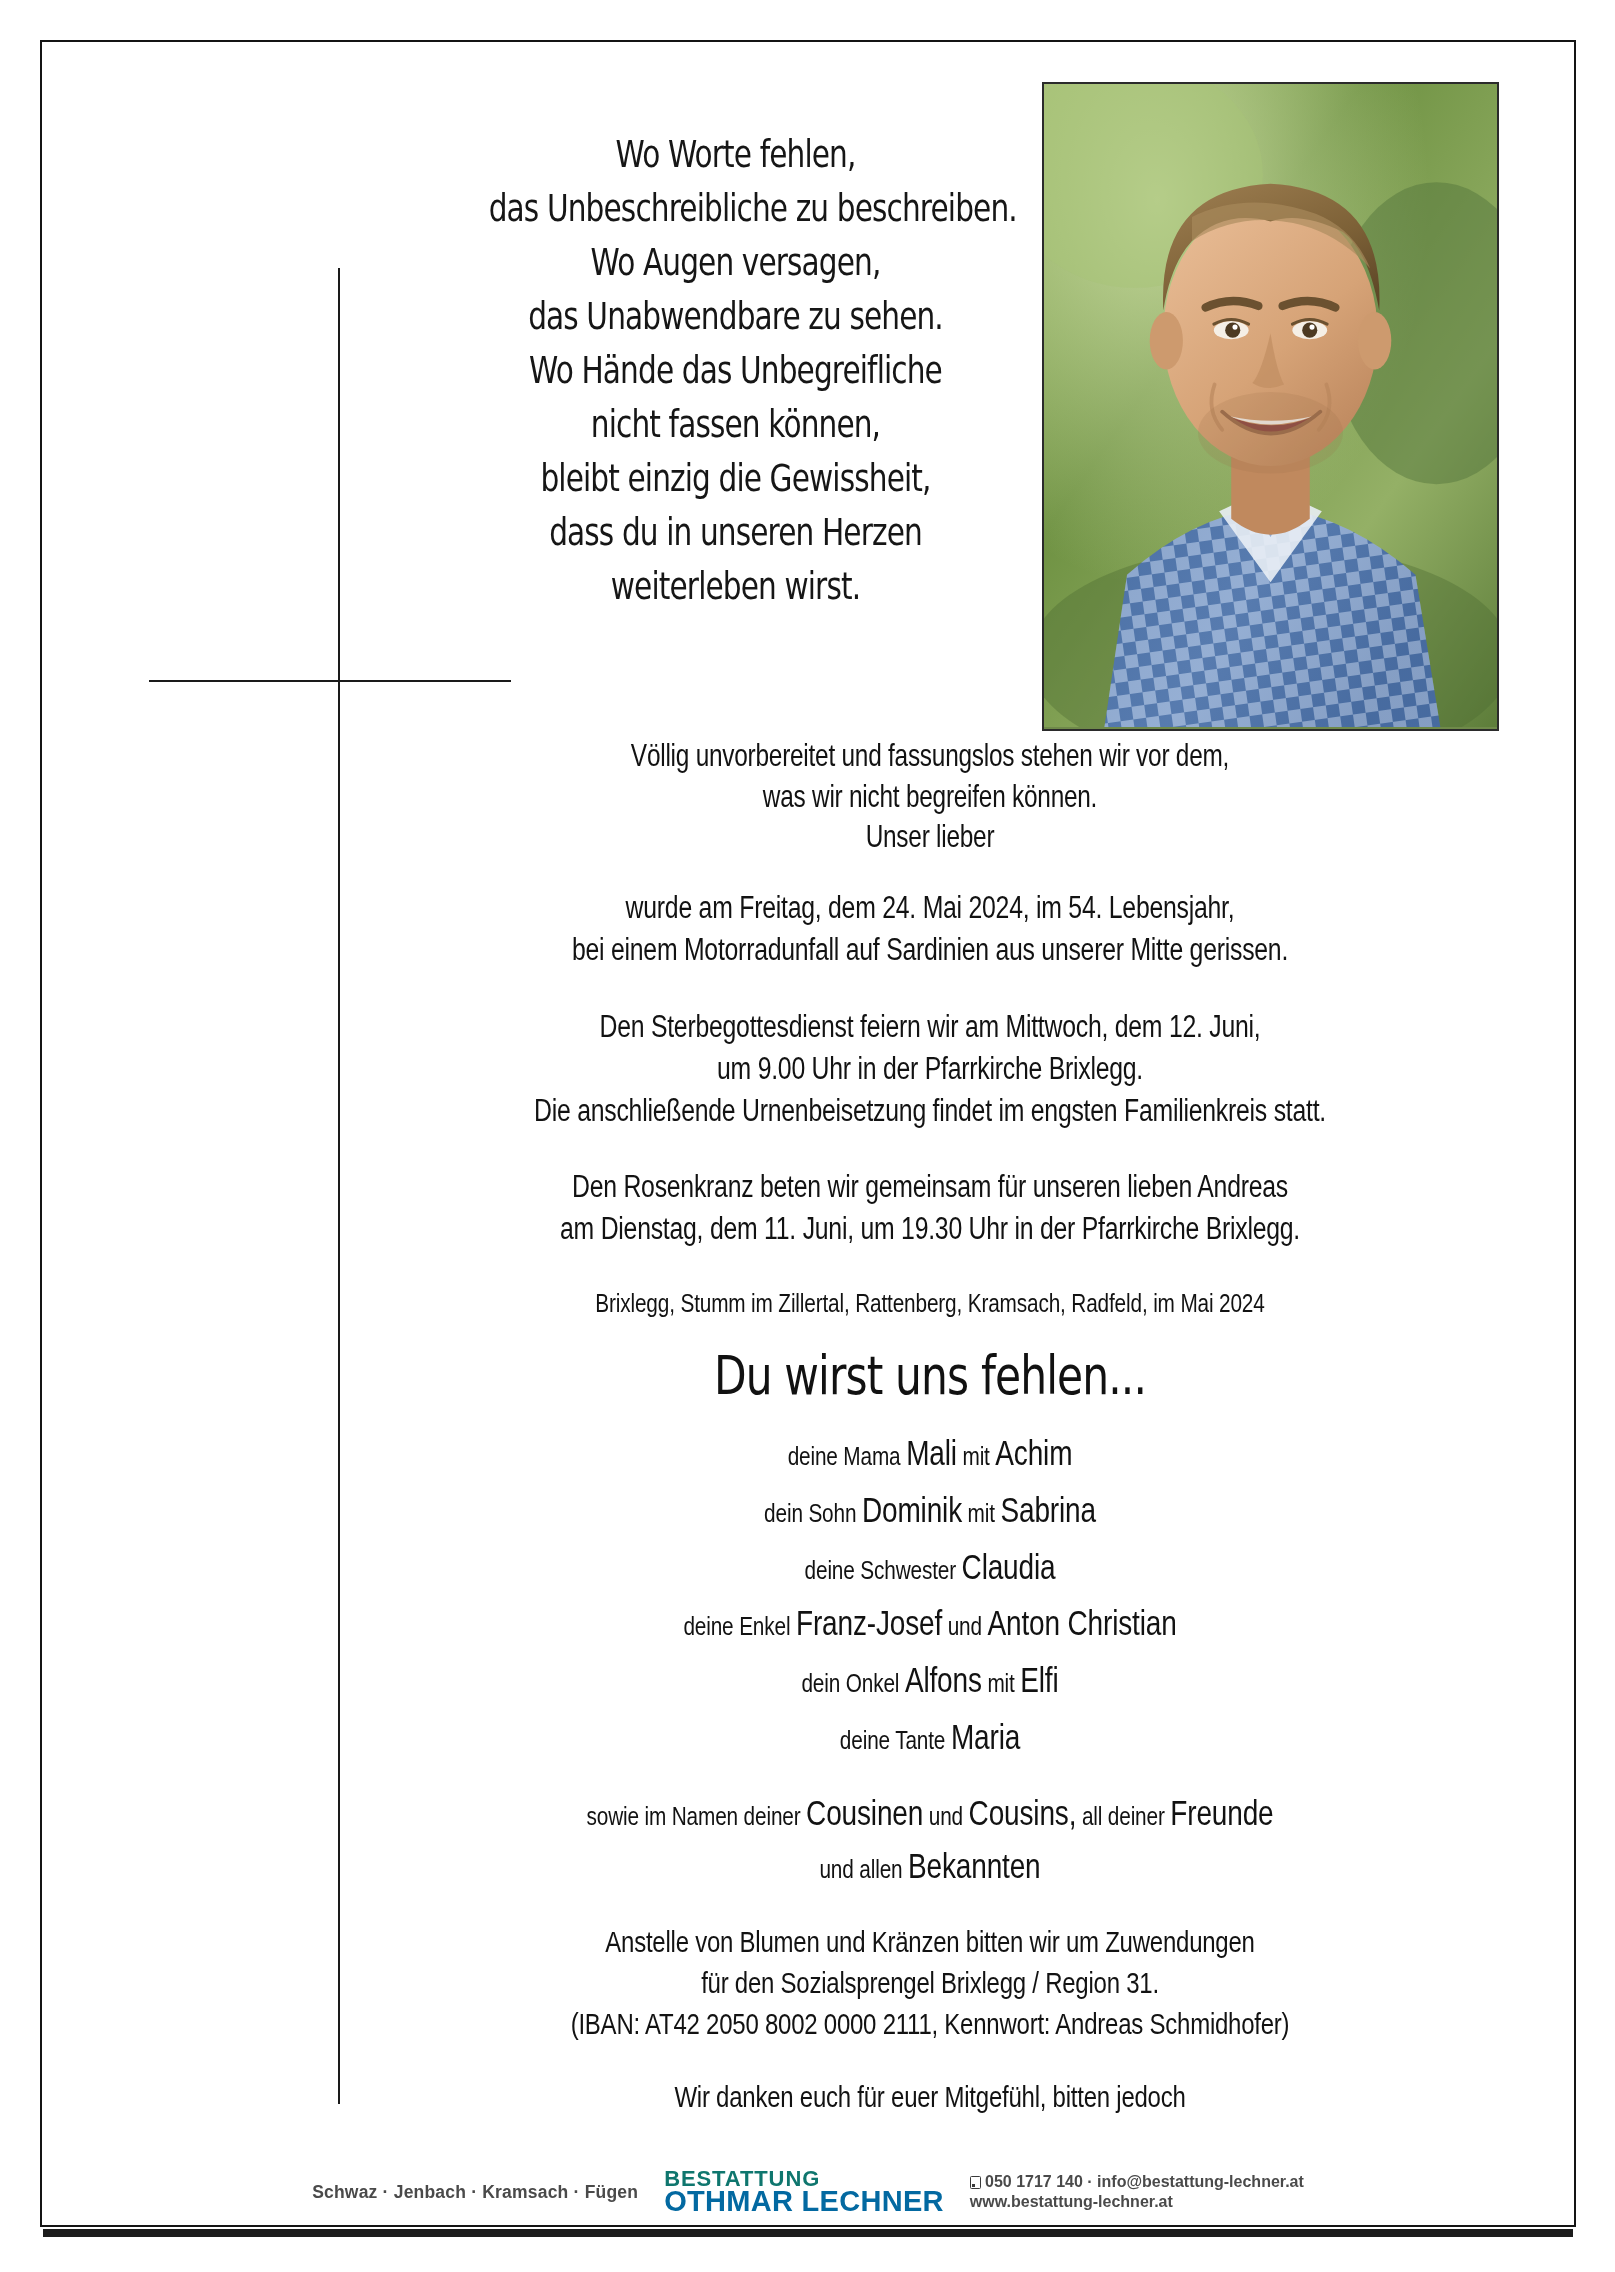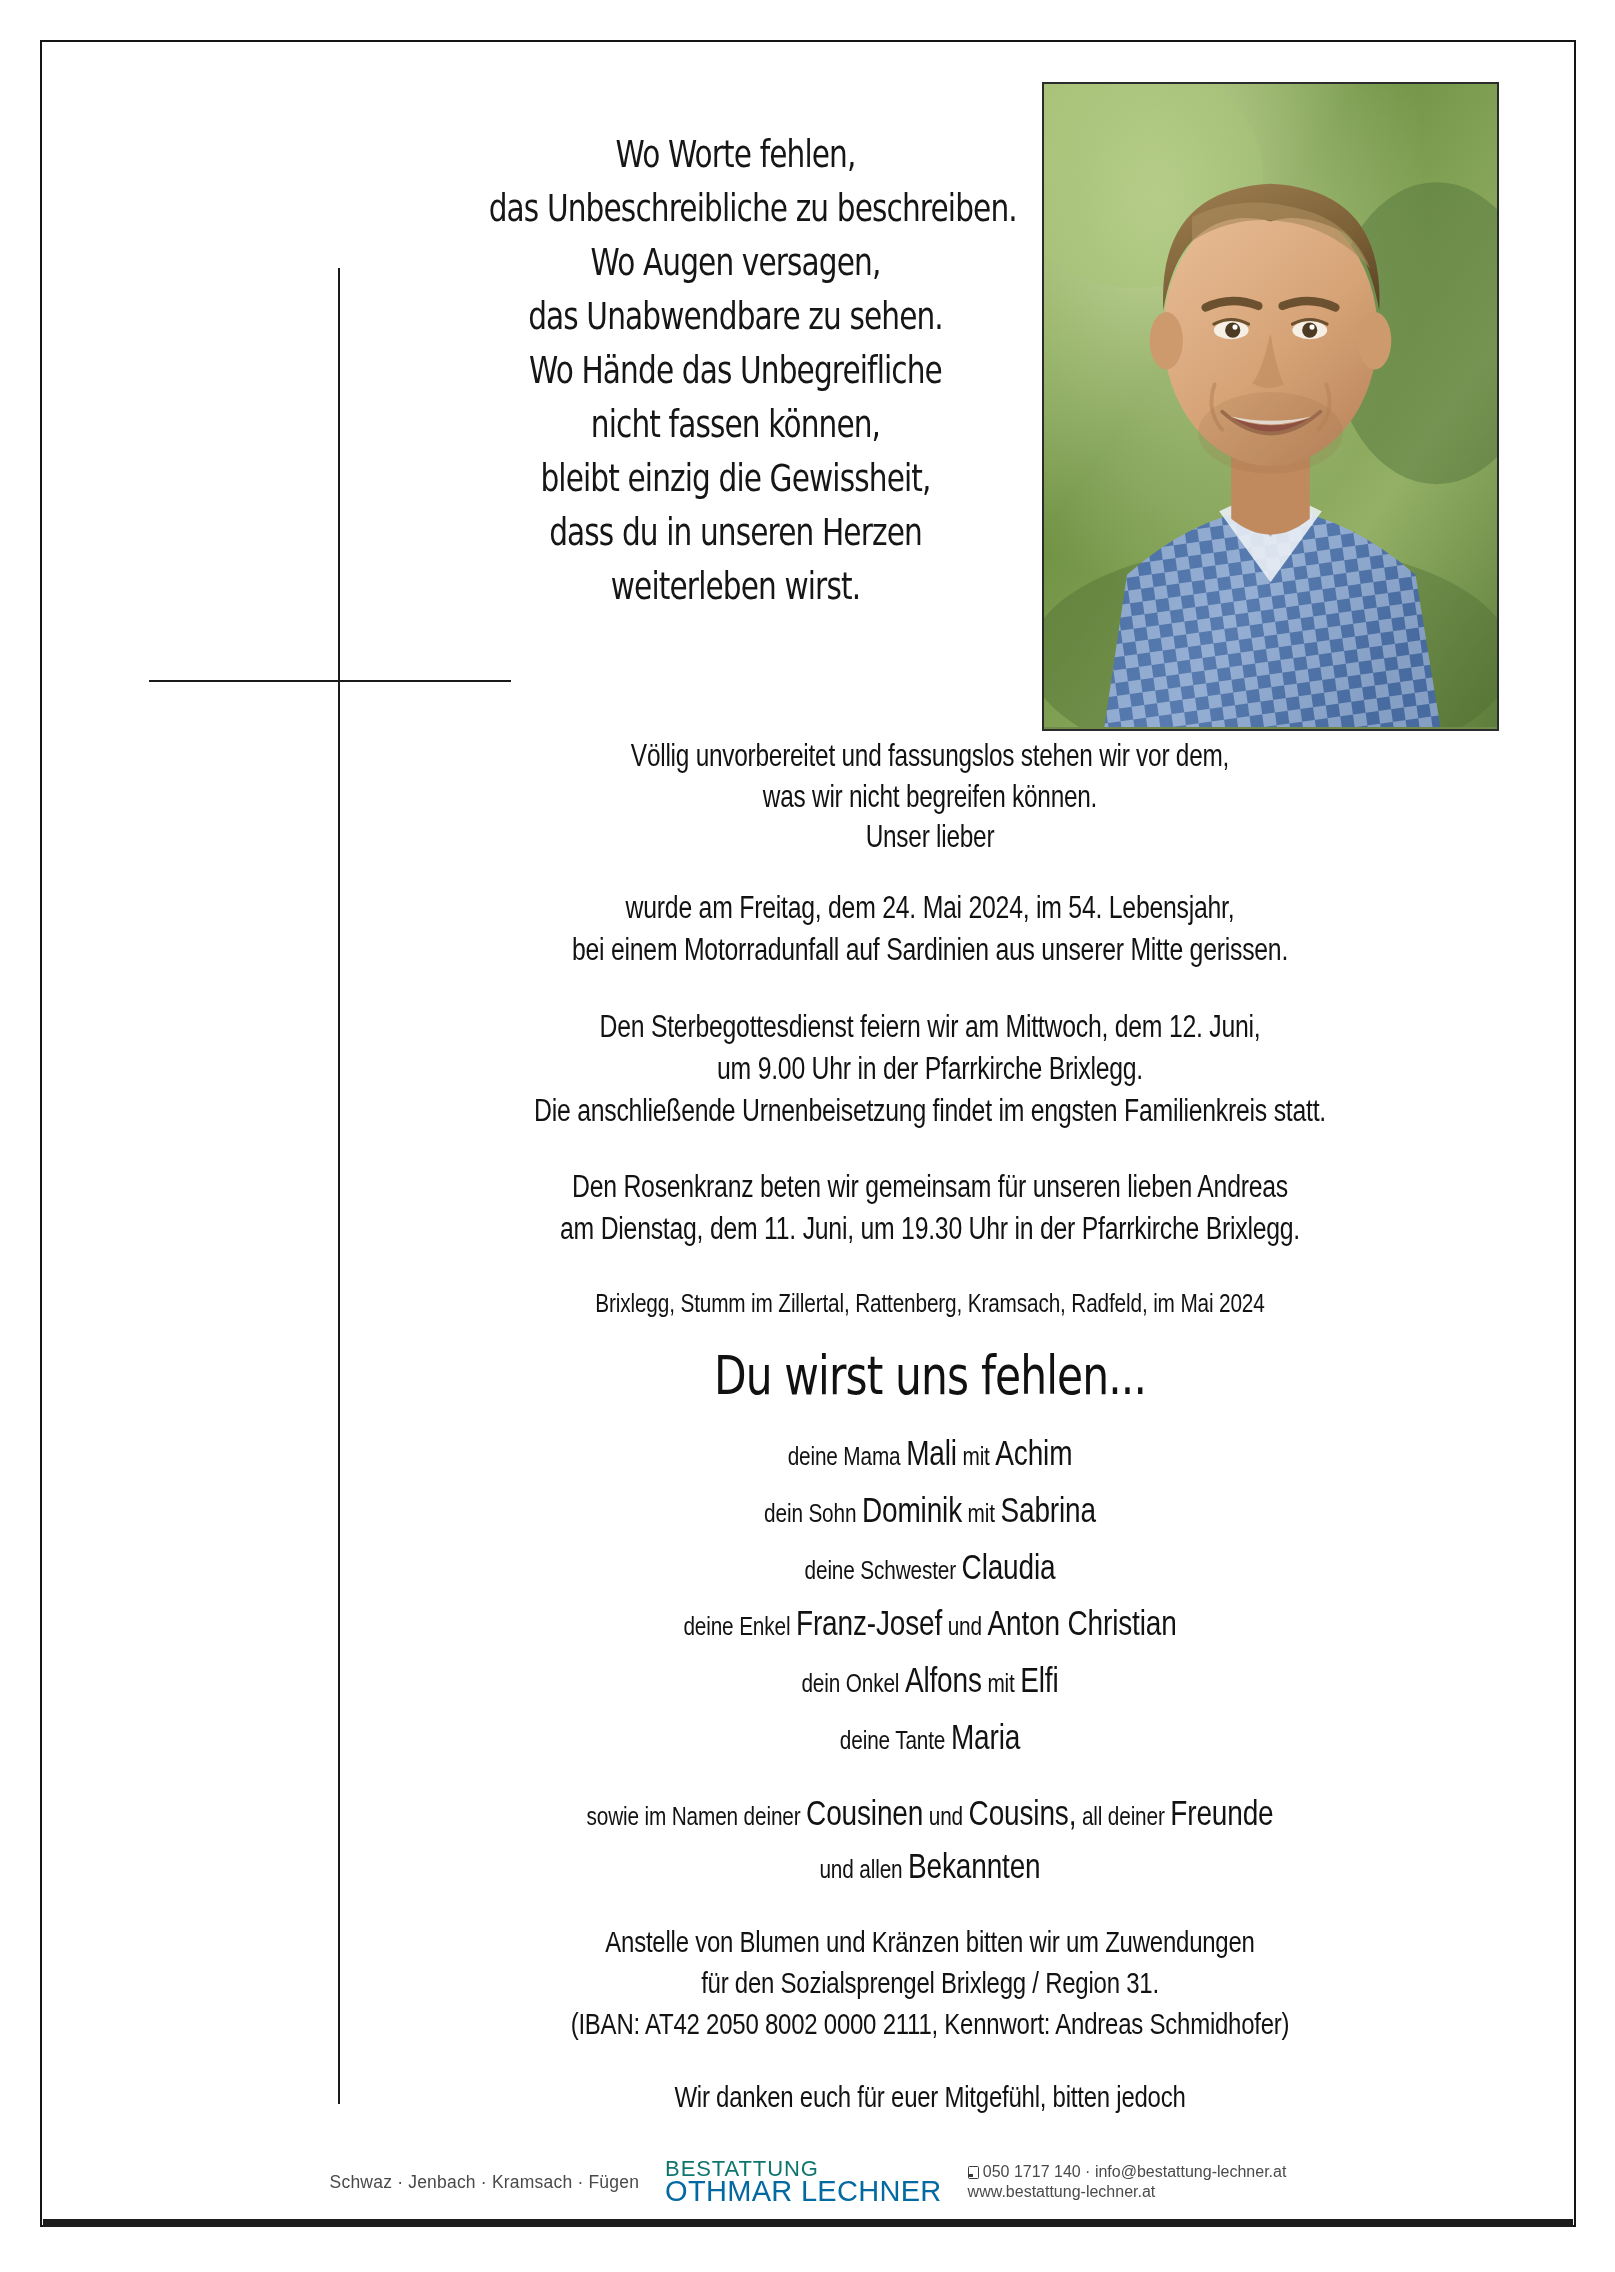--- a/index.html
+++ b/index.html
@@ -191,22 +191,23 @@
     font-size: 30px;
     line-height: 1.36;
     letter-spacing: -0.3px;
   }
 
   
   .footer {
     position: absolute;
     left: 43px;
     right: 43px;
-    bottom: 46px;
+    bottom: 36px;
     height: 73px;
+    font-weight: bold;
   }
   .footer-inner {
     position: absolute;
     left: 0; right: 0; top: 0;
     height: 56px;
     display: flex;
     align-items: center;
     justify-content: center;
     gap: 26px;
   }

